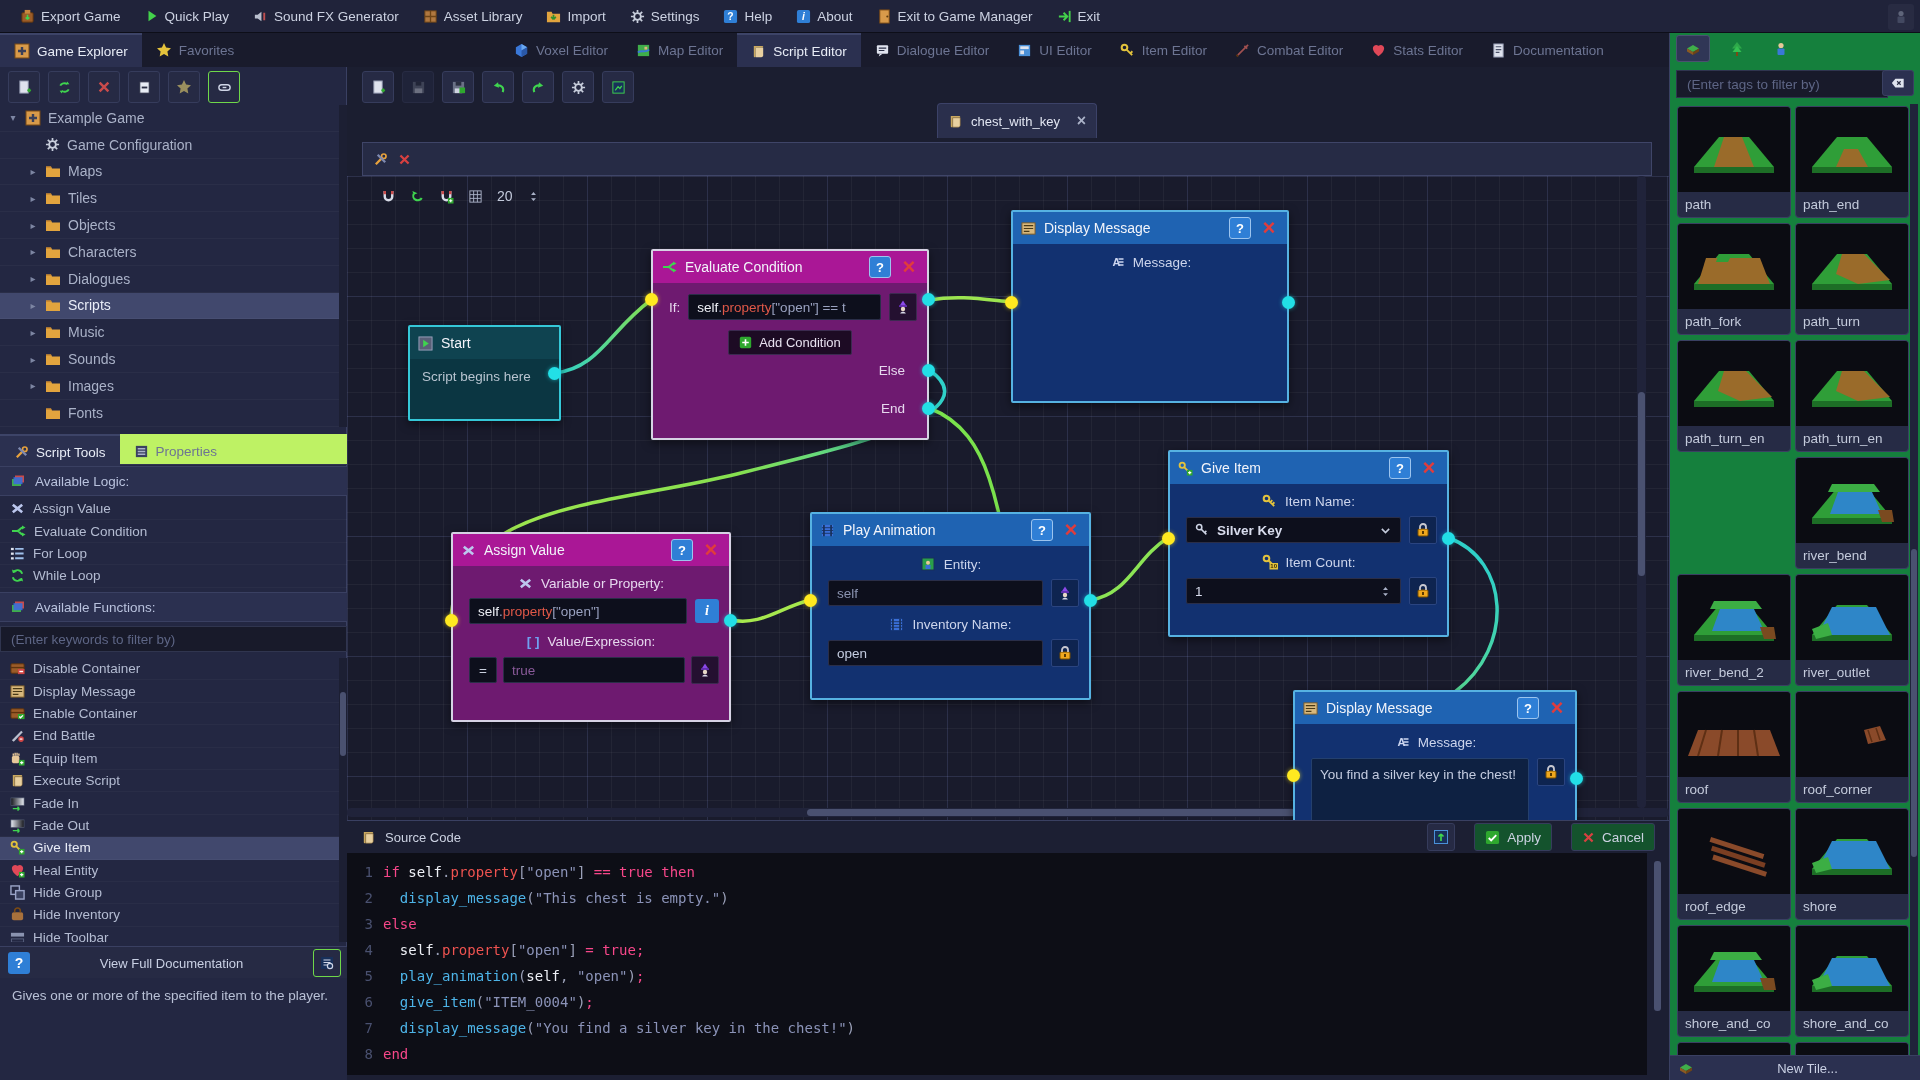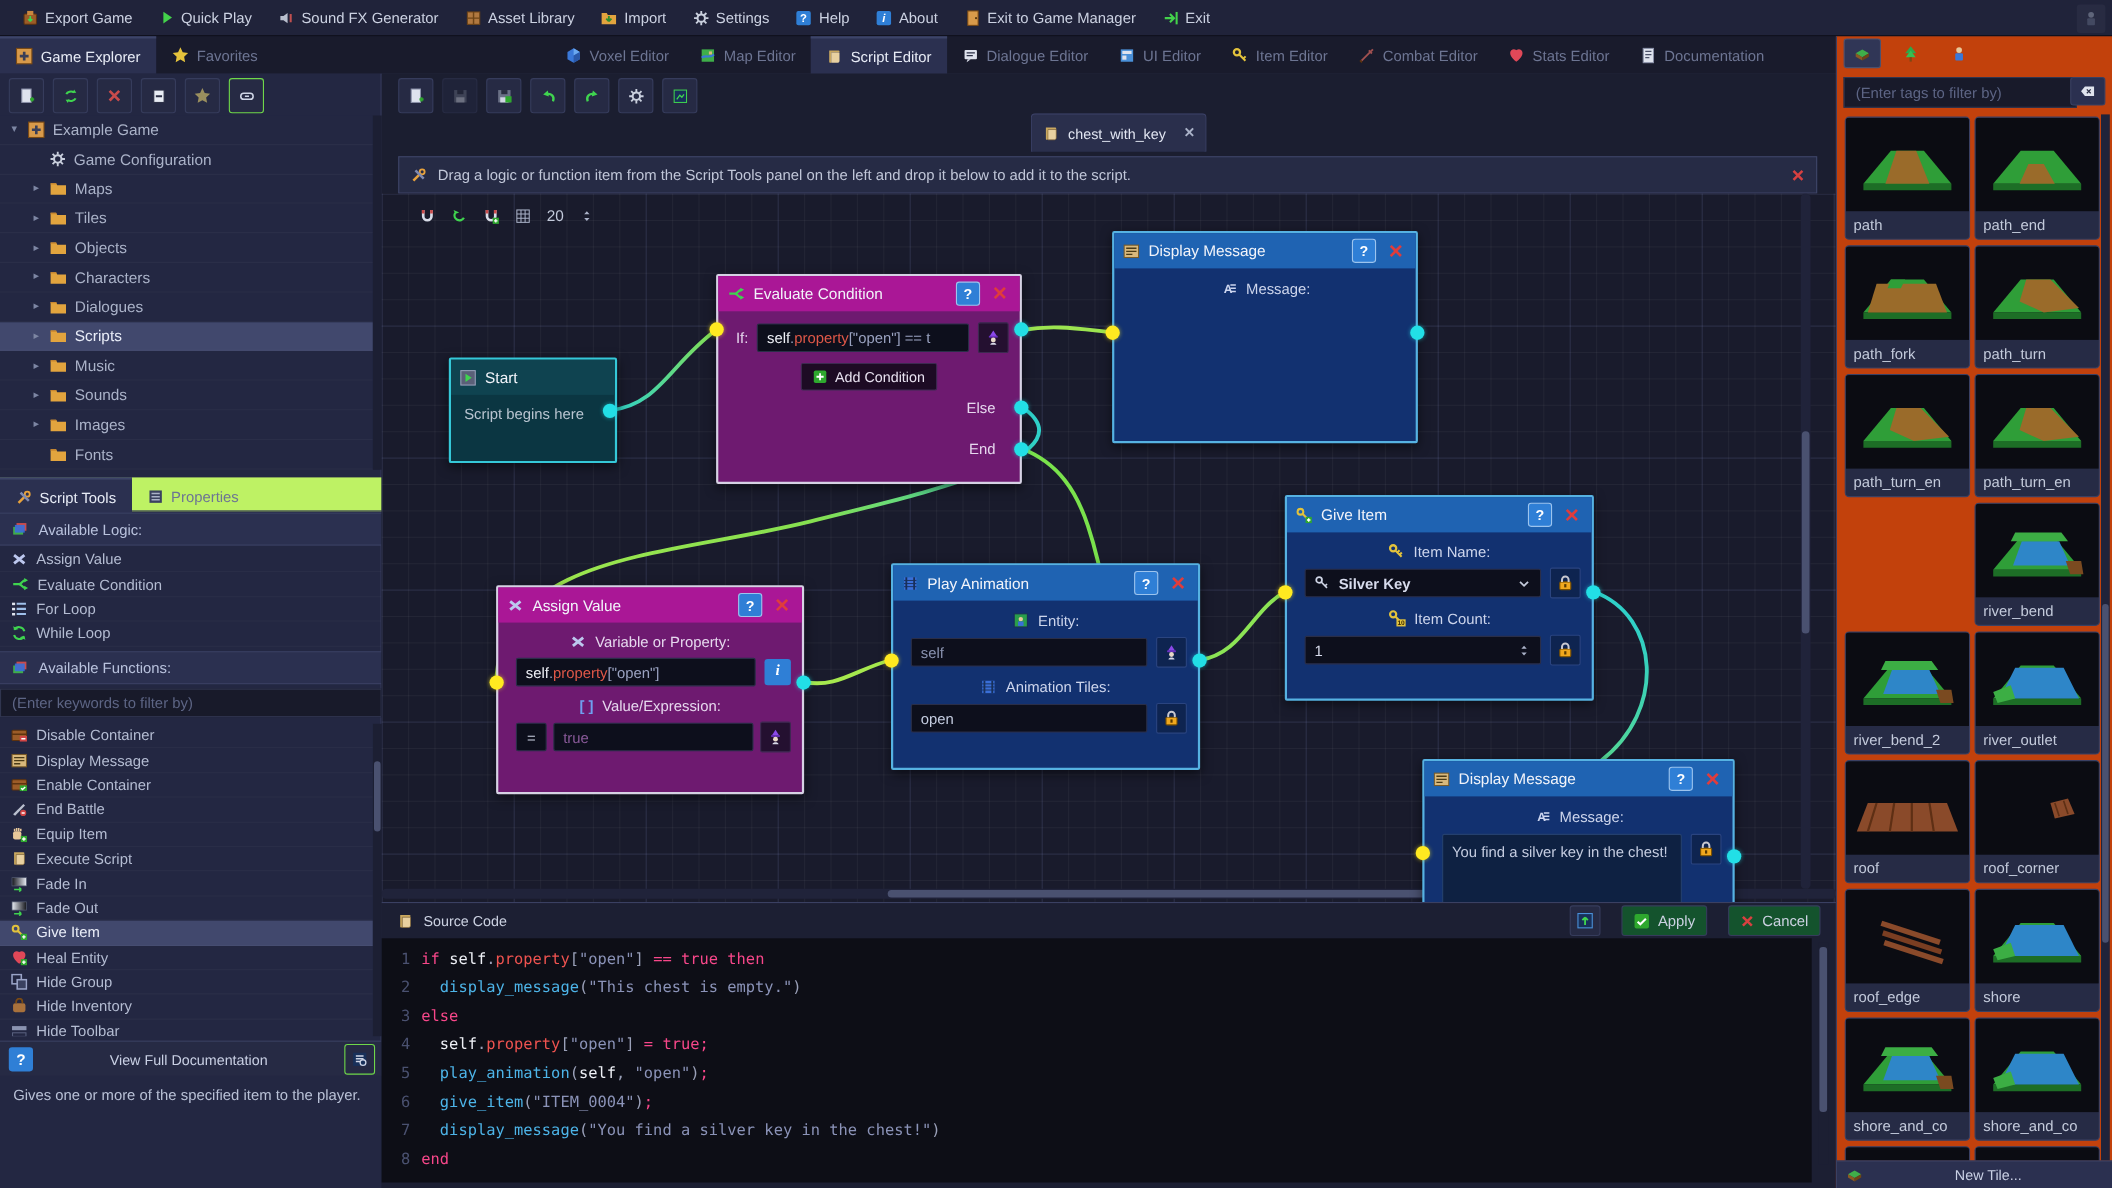--- a/index.html
+++ b/index.html
@@ -15,21 +15,21 @@
   #corner-icon{position:absolute;right:6px;top:4px;width:26px;height:26px;background:#2a2d44;border-radius:3px;
     display:flex;align-items:center;justify-content:center;opacity:.85;}
   
   #row2{position:absolute;left:0;top:33px;width:1920px;height:34px;background:#191b2c;border-bottom:1px solid #30354f;}
   .ttab{display:inline-flex;align-items:center;gap:7px;height:34px;padding:0 14px;color:#6d7593;font-size:13.5px;box-sizing:border-box;}
   .ttab.active{background:#2b3050;color:#e8ecf6;border-top:2px solid #3d4468;}
   #editor-tabs{position:absolute;left:500px;top:0;height:34px;display:flex;}
   
   #left-panel{position:absolute;left:0;top:67px;width:347px;height:1013px;background:#232742;border-right:1px solid #3a4062;box-sizing:border-box;}
   #main{position:absolute;left:347px;top:67px;width:1322px;height:1013px;background:#1b1e30;}
-  #right-panel{position:absolute;left:1669px;top:33px;width:251px;height:1047px;background:#c2410c;border-left:1px solid #3a4062;box-sizing:border-box;}
+  #right-panel{position:absolute;left:1669px;top:33px;width:251px;height:1047px;background:#15803d;border-left:1px solid #3a4062;box-sizing:border-box;}
   
   .icbtn{width:30px;height:30px;background:#262a44;border:1px solid #363c5c;border-radius:3px;
     display:inline-flex;align-items:center;justify-content:center;margin-right:8px;}
   .icbtn.sel{border:1.5px solid #6fd84a;}
   .icbtn.dis{opacity:.45;}
   
   #explorer-toolbar{position:absolute;left:8px;top:4px;display:flex;}
   #tree{position:absolute;left:0;top:38px;width:339px;height:322px;overflow:hidden;background:#232742;}
   .trow{display:flex;align-items:center;height:26.8px;padding-left:8px;gap:7px;font-size:14px;color:#aab2c8;
     border-bottom:1px solid rgba(255,255,255,.035);box-sizing:border-box;}
@@ -797,21 +797,20 @@
   </div>
 
   <div id="hintbar">
     <span class="g" id="hint-tools-icon">
         <svg viewBox="0 0 16 16" width="15" height="15">
           <path d="M3 13l7-7" stroke="#e8a23c" stroke-width="2.4"></path>
           <circle cx="11.5" cy="4.5" r="2.4" fill="none" stroke="#e8a23c" stroke-width="1.8"></circle>
           <path d="M5 3l8 8" stroke="#7f8ab0" stroke-width="2.4"></path>
         </svg>
       </span>
-    <span style="flex:1;">Drag a logic or function item from the Script Tools panel on the left and drop it below to add it to the script.</span>
     <span class="g" id="hint-close-icon">
         <svg viewBox="0 0 16 16" width="13" height="13">
           <path d="M3 3l10 10M13 3L3 13" stroke="#d84040" stroke-width="2.8"></path>
         </svg>
       </span>
   </div>
 
   <div id="canvas">
 
     <svg class="abs" style="left:0;top:0;pointer-events:none;z-index:1;" width="1322" height="644">
@@ -1044,21 +1043,21 @@
           </span>
       </div>
       <div class="nlabel">
           <span class="g" id="pa-film2">
             <svg viewBox="0 0 16 16" width="15" height="15">
               <rect x="2" y="2" width="12" height="12" fill="#3a6fd8"></rect>
               <path d="M4.2 2v12M11.8 2v12" stroke="#18305a" stroke-width="1.8"></path>
               <path d="M2 5h12M2 8h12M2 11h12" stroke="#18305a" stroke-width=".9"></path>
             </svg>
           </span>
-        <span>Animation Tiles:</span>
+        <span>Inventory Name:</span>
         </div>
       <div style="display:flex;gap:8px;padding:7px 10px 0 16px;align-items:center;">
         <div class="nfield" style="flex:1;color:#c4cce0;">open</div>
         <span class="sqbtn" id="lock2">
             <svg viewBox="0 0 16 16" width="16" height="16">
               <rect x="3" y="7" width="10" height="7" rx="1" fill="#f0a81e" stroke="#7a5000"></rect>
               <path d="M5 7V5a3 3 0 016 0v2" stroke="#c8c8d0" stroke-width="1.8" fill="none"></path>
               <rect x="7" y="9" width="2" height="3" fill="#5a3a00"></rect>
             </svg>
           </span>

